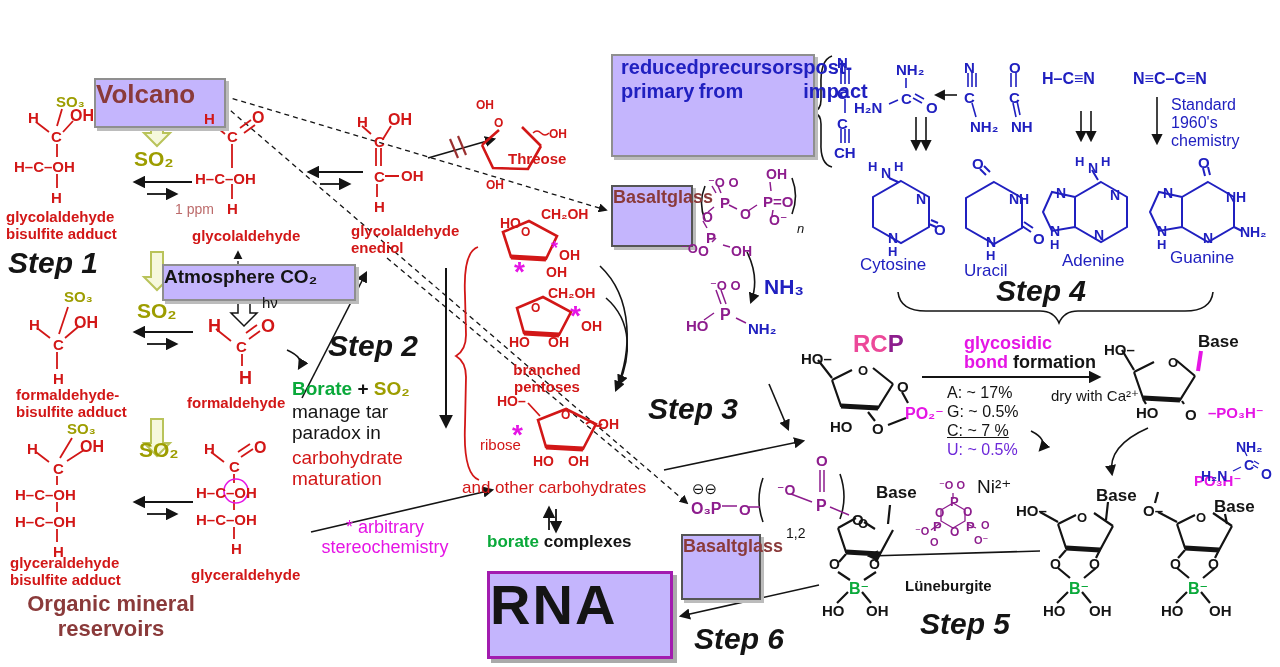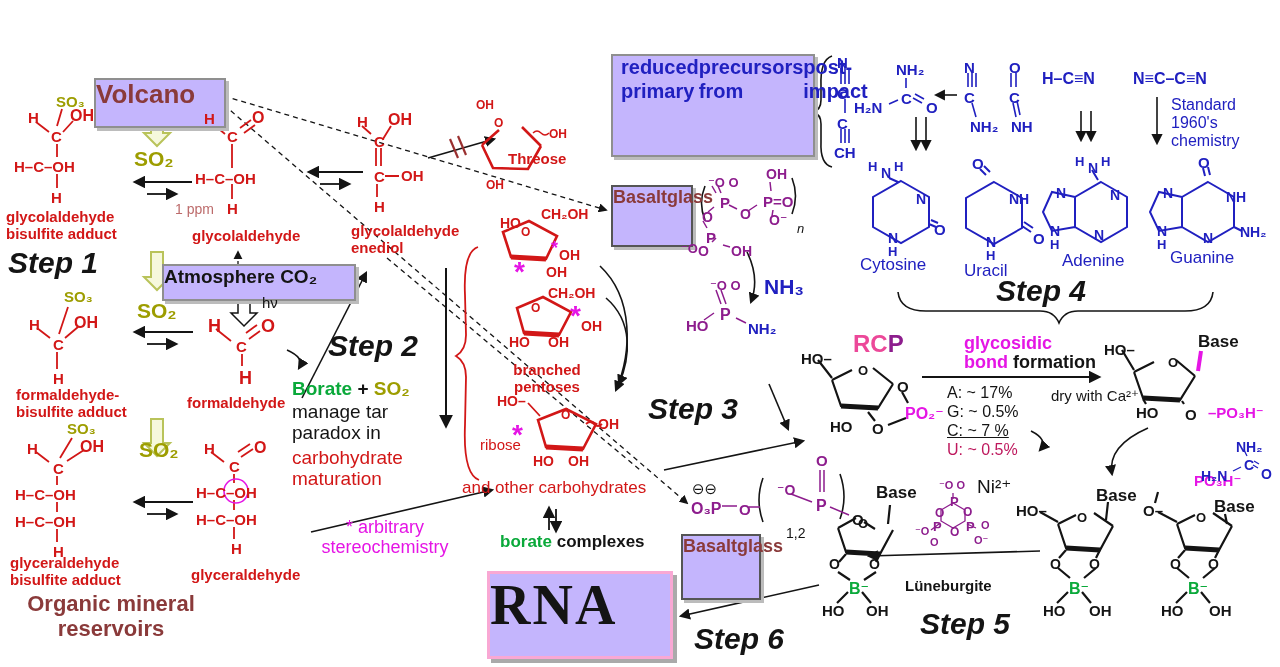--- a/index.html
+++ b/index.html
@@ -4,21 +4,21 @@
 <style>
   html,body{margin:0;padding:0;background:#fff;}
   #stage{position:relative;width:1280px;height:667px;background:#fff;overflow:hidden;
          font-family:"Liberation Sans","DejaVu Sans",sans-serif;}
   #connectors{position:absolute;left:0;top:0;z-index:1;}
   .lbl{position:absolute;z-index:3;font-weight:bold;line-height:1.12;white-space:pre;}
   .box{position:absolute;z-index:2;background:#c4b5fd;border:2px solid #8f8f8f;
        box-shadow:3px 3px 0 #bcbcbc;display:flex;flex-direction:row;justify-content:space-between;
        text-align:center;font-weight:bold;line-height:1.12;}
   .box.dark{border-color:#555;}
-  .box.rna{border:3px solid #f9a8d4;box-shadow:4px 4px 0 #aaa;letter-spacing:2px;font-family:Liberation Serif, serif;}
+  .box.rna{border:3px solid #a21caf;box-shadow:4px 4px 0 #aaa;letter-spacing:2px;}
   .box.rpp{text-align:left;padding-left:8px;line-height:1.18;}
   .step{position:absolute;z-index:3;font-weight:bold;font-style:italic;font-size:30px;color:#141414;}
 </style>
 </head>
 <body>
 
 <div id="stage">
 <svg id="connectors" width="1280" height="667">
   <defs>
     <marker id="ah" viewBox="0 0 10 10" refX="8" refY="5" markerWidth="7" markerHeight="7" orient="auto-start-reverse">
@@ -265,21 +265,21 @@
     <div class="lbl" style="left: 506px; top: 362px; font-size: 15px; color: rgb(210, 23, 23); width: 82px; white-space: pre-line; text-align: center;">branched
 pentoses</div>
     <div class="lbl" style="left: 497px; top: 394px; font-size: 14px; color: rgb(210, 23, 23);">HO–</div>
     <div class="lbl" style="left: 561px; top: 409px; font-size: 12px; color: rgb(210, 23, 23);">O</div>
     <div class="lbl" style="left: 598px; top: 417px; font-size: 14px; color: rgb(210, 23, 23);">OH</div>
     <div class="lbl" style="left: 512px; top: 419px; font-size: 28px; color: rgb(229, 21, 229);">*</div>
     <div class="lbl" style="left: 480px; top: 437px; font-size: 15px; color: rgb(210, 23, 23); font-weight: 400;">ribose</div>
     <div class="lbl" style="left: 533px; top: 454px; font-size: 14px; color: rgb(210, 23, 23);">HO</div>
     <div class="lbl" style="left: 568px; top: 454px; font-size: 14px; color: rgb(210, 23, 23);">OH</div>
     <div class="lbl" style="left: 462px; top: 478px; font-size: 17px; color: rgb(210, 23, 23); font-weight: 400;">and other carbohydrates</div>
-    <div class="lbl" style="left: 500px; top: 532px; font-size: 17px; color: rgb(20, 20, 20);"><span style="color: rgb(10, 169, 58);">borate</span><span style="color: rgb(20, 20, 20);"> complexes</span></div>
+    <div class="lbl" style="left: 487px; top: 532px; font-size: 17px; color: rgb(20, 20, 20);"><span style="color: rgb(10, 169, 58);">borate</span><span style="color: rgb(20, 20, 20);"> complexes</span></div>
     <div class="lbl" style="left: 692px; top: 481px; font-size: 15px; color: rgb(20, 20, 20); font-weight: 400;">⊖⊖</div>
     <div class="lbl" style="left: 691px; top: 500px; font-size: 16px; color: rgb(141, 29, 141);">O₃P</div>
     <div class="lbl" style="left: 739px; top: 502px; font-size: 15px; color: rgb(141, 29, 141);">O</div>
     <div class="lbl" style="left: 777px; top: 483px; font-size: 14px; color: rgb(141, 29, 141);">⁻O</div>
     <div class="lbl" style="left: 816px; top: 497px; font-size: 16px; color: rgb(141, 29, 141);">P</div>
     <div class="lbl" style="left: 816px; top: 453px; font-size: 15px; color: rgb(141, 29, 141);">O</div>
     <div class="lbl" style="left: 786px; top: 526px; font-size: 14px; color: rgb(20, 20, 20); font-weight: 400;">1,2</div>
     <div class="lbl" style="left: 852px; top: 512px; font-size: 15px; color: rgb(20, 20, 20);">O</div>
     <div class="lbl" style="left: 876px; top: 483px; font-size: 17px; color: rgb(20, 20, 20);">Base</div>
     <div class="lbl" style="left: 858px; top: 517px; font-size: 13px; color: rgb(20, 20, 20);">O</div>
@@ -327,21 +327,21 @@
     <div class="lbl" style="left: 858px; top: 364px; font-size: 13px; color: rgb(20, 20, 20);">O</div>
     <div class="lbl" style="left: 897px; top: 379px; font-size: 15px; color: rgb(20, 20, 20);">O</div>
     <div class="lbl" style="left: 905px; top: 405px; font-size: 16px; color: rgb(229, 21, 229);">PO₂⁻</div>
     <div class="lbl" style="left: 872px; top: 421px; font-size: 15px; color: rgb(20, 20, 20);">O</div>
     <div class="lbl" style="left: 830px; top: 419px; font-size: 15px; color: rgb(20, 20, 20);">HO</div>
     <div class="lbl" style="left: 964px; top: 333px; font-size: 18px; color: rgb(229, 21, 229);">glycosidic</div>
     <div class="lbl" style="left: 964px; top: 352px; font-size: 18px; color: rgb(20, 20, 20);"><span style="color: rgb(229, 21, 229);">bond</span><span style="color: rgb(20, 20, 20);"> formation</span></div>
     <div class="lbl" style="left: 947px; top: 384px; font-size: 16px; color: rgb(20, 20, 20); font-weight: 400;">A: ~ 17%</div>
     <div class="lbl" style="left: 947px; top: 403px; font-size: 16px; color: rgb(20, 20, 20); font-weight: 400;">G: ~ 0.5%</div>
     <div class="lbl" style="left: 947px; top: 422px; font-size: 16px; color: rgb(20, 20, 20); font-weight: 400; text-decoration: underline;">C: ~ 7 %</div>
-    <div class="lbl" style="left: 947px; top: 441px; font-size: 16px; color: #be185d; font-weight: 400;">U: ~ 0.5%</div>
+    <div class="lbl" style="left: 947px; top: 441px; font-size: 16px; color: #6d28d9; font-weight: 400;">U: ~ 0.5%</div>
     <div class="lbl" style="left: 1051px; top: 388px; font-size: 15px; color: rgb(20, 20, 20); font-weight: 400;">dry with Ca²⁺</div>
     <div class="lbl" style="left: 1104px; top: 342px; font-size: 15px; color: rgb(20, 20, 20);">HO–</div>
     <div class="lbl" style="left: 1198px; top: 332px; font-size: 17px; color: rgb(20, 20, 20);">Base</div>
     <div class="lbl" style="left: 1168px; top: 356px; font-size: 13px; color: rgb(20, 20, 20);">O</div>
     <div class="lbl" style="left: 1136px; top: 405px; font-size: 15px; color: rgb(20, 20, 20);">HO</div>
     <div class="lbl" style="left: 1185px; top: 407px; font-size: 15px; color: rgb(20, 20, 20);">O</div>
     <div class="lbl" style="left: 1208px; top: 405px; font-size: 15px; color: rgb(229, 21, 229);">–PO₃H⁻</div>
     <div class="lbl" style="left: 860px; top: 255px; font-size: 17px; color: rgb(32, 32, 192); font-weight: 400;">Cytosine</div>
     <div class="lbl" style="left: 964px; top: 261px; font-size: 17px; color: rgb(32, 32, 192); font-weight: 400;">Uracil</div>
     <div class="lbl" style="left: 1062px; top: 251px; font-size: 17px; color: rgb(32, 32, 192); font-weight: 400;">Adenine</div>

